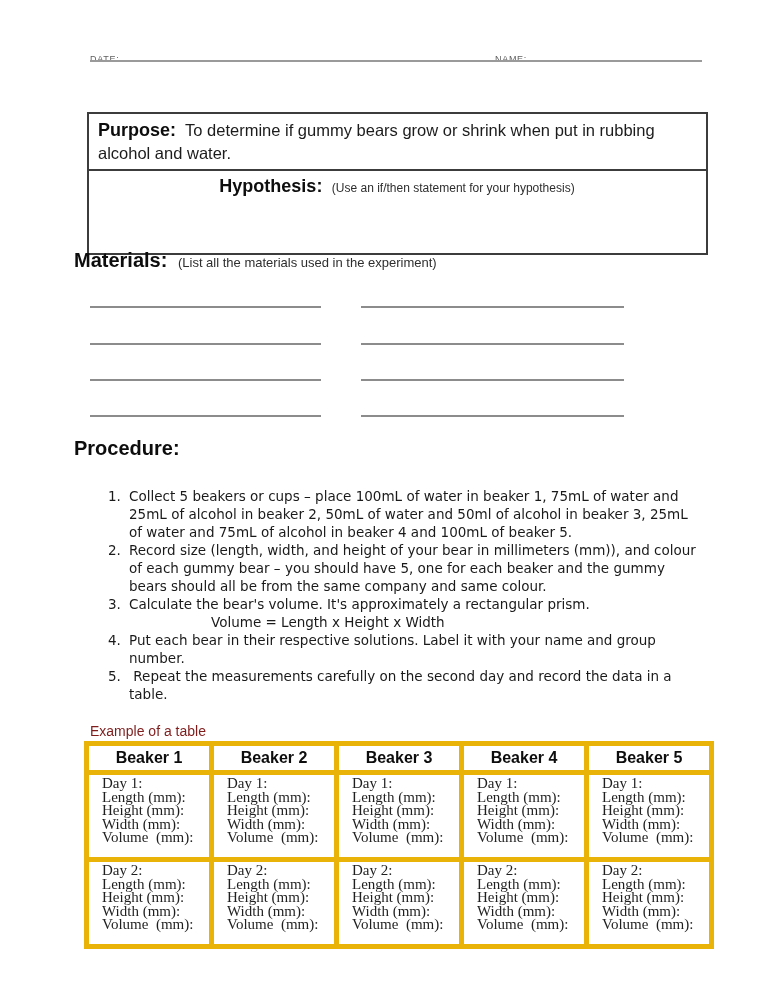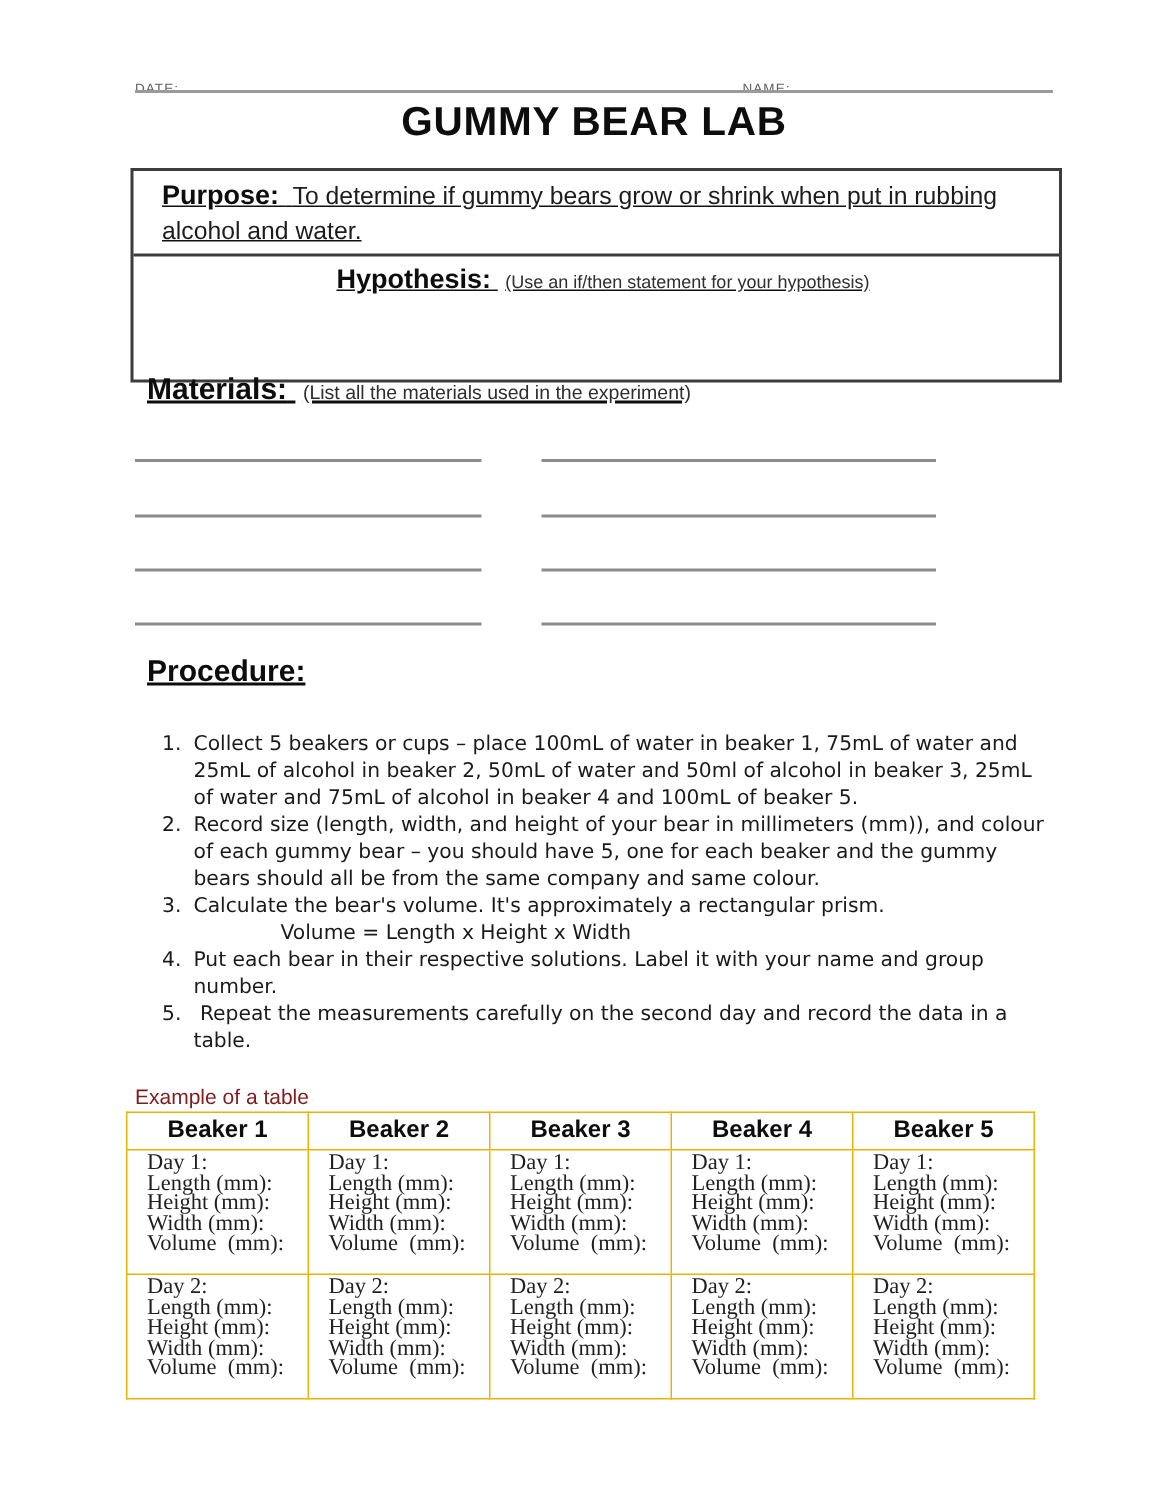--- a/index.html
+++ b/index.html
@@ -26,59 +26,59 @@
   .doc-title{
     position:absolute;left:90px;top:66px;width:612px;
     text-align:center;font-size:27px;font-weight:700;color:#0d0d0d;
     letter-spacing:.5px;
   }
   
   .info-box{
     position:absolute;left:87px;top:112px;width:617px;
     border:2px solid #3c3c3c;background:#fff;
   }
-  .info-cell{padding:5px 10px 4px 19px;text-decoration:underline;}
+  .info-cell{padding:5px 10px 4px 9px;}
   .cell-purpose{height:46px;border-bottom:2px solid #3c3c3c;}
   .cell-hypothesis{height:73px;text-align:center;}
   .inline-label{font-size:18px;font-weight:700;color:#0d0d0d;}
   .purpose-text{font-size:16.5px;color:#1c1c1c;line-height:22px;}
   .cell-purpose .body{line-height:22px;}
   .hint-text{font-size:12px;color:#2e2e2e;margin-left:5px;}
   
   .section-heading{
-    position:absolute;left:98px;
-    font-size:20px;font-weight:700;color:#0d0d0d;text-decoration:underline;
+    position:absolute;left:74px;
+    font-size:20px;font-weight:700;color:#0d0d0d;
   }
   .materials-heading{top:249px;}
   .procedure-heading{top:437px;}
   .mline{
     position:absolute;height:0;border-bottom:2px solid #8c8c8c;
   }
   
   .proc-list{
     position:absolute;left:108px;top:487px;width:596px;
     font-family:"DejaVu Sans",sans-serif;
     font-size:13.5px;line-height:18px;color:#1a1a1a;
   }
   .proc-item{display:flex;}
   .proc-num{flex:0 0 21px;}
   .proc-text{flex:1 1 auto;}
-  .proc-formula{margin-left:58px;}
+  .proc-formula{margin-left:82px;}
   
   .example-caption{
     position:absolute;left:90px;top:723px;
     font-size:14px;color:#7f1d1d;
   }
   .example-table{
     position:absolute;left:84px;top:741px;
     border-collapse:collapse;table-layout:fixed;width:601px;
     background:#fff;
   }
   .example-table th,.example-table td{
-    border:1px solid #eab308;
+    border:5px solid #eab308;
   }
   .example-table th{
     width:120px;height:24px;
     font-family:"Liberation Sans",sans-serif;
     font-size:16px;font-weight:700;color:#0d0d0d;
     text-align:center;vertical-align:middle;padding:0;
   }
   .example-table td{
     height:78px;vertical-align:top;
     font-family:"Liberation Serif",serif;
@@ -89,21 +89,20 @@
 </style>
 </head>
 <body>
 
 <div class="page">
 
   <div class="meta-label date-label">DATE:</div>
   <div class="meta-label name-label">NAME:</div>
   <div class="top-rule"></div>
 
-  <div class="doc-title">GUMMY BEAR LAB</div>
 
   <div class="info-box">
     <div class="info-cell cell-purpose">
       <div class="body">
         <span class="inline-label">Purpose:</span>
         <span class="purpose-text">&nbsp;</span><span class="purpose-text">To determine if gummy bears grow or shrink when put in rubbing alcohol and water.</span>
       </div>
     </div>
     <div class="info-cell cell-hypothesis">
       <span class="inline-label">Hypothesis:</span>

